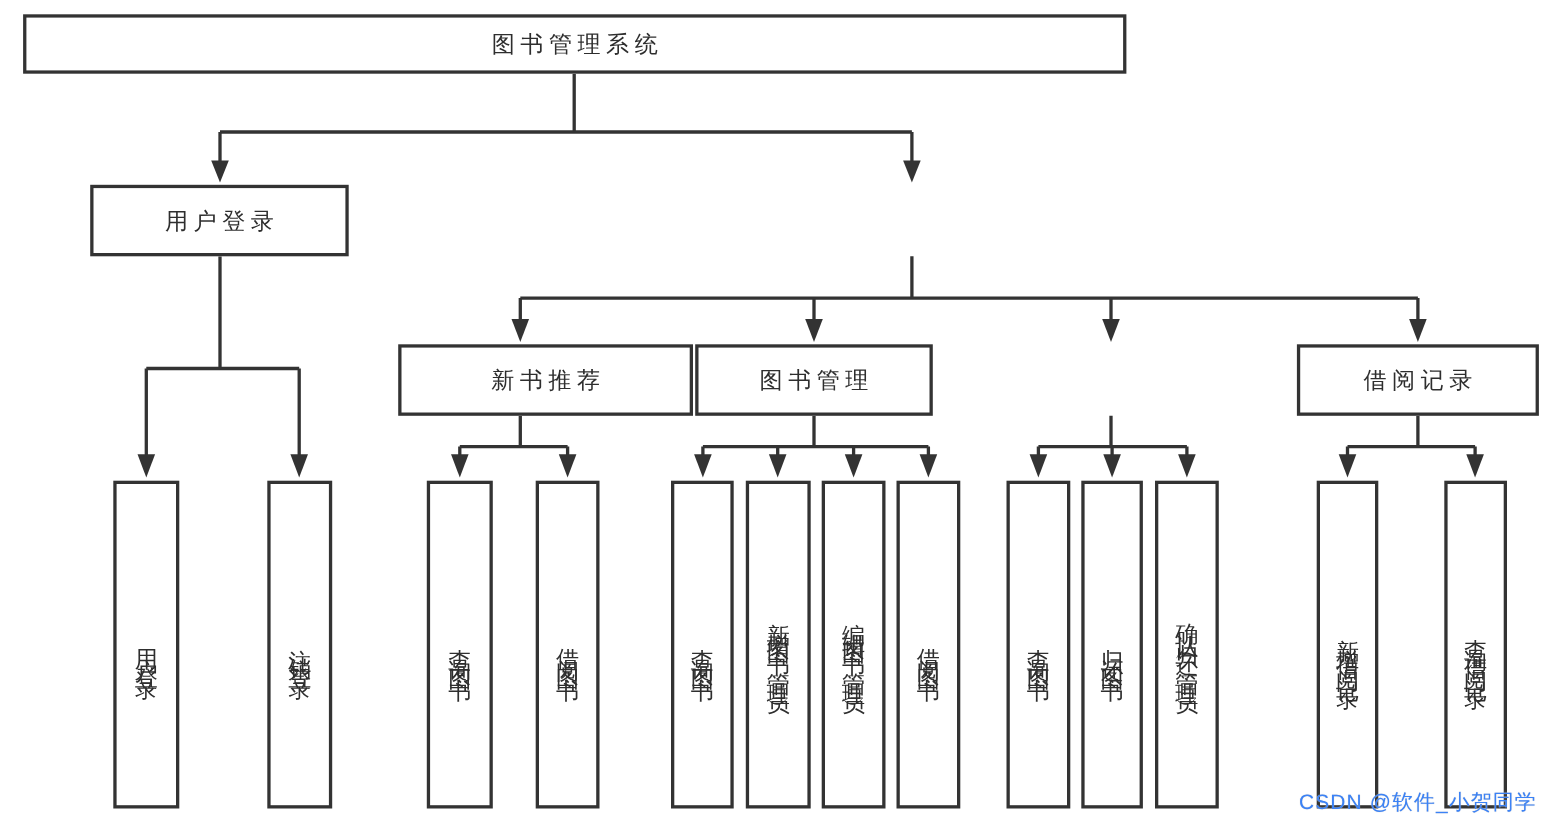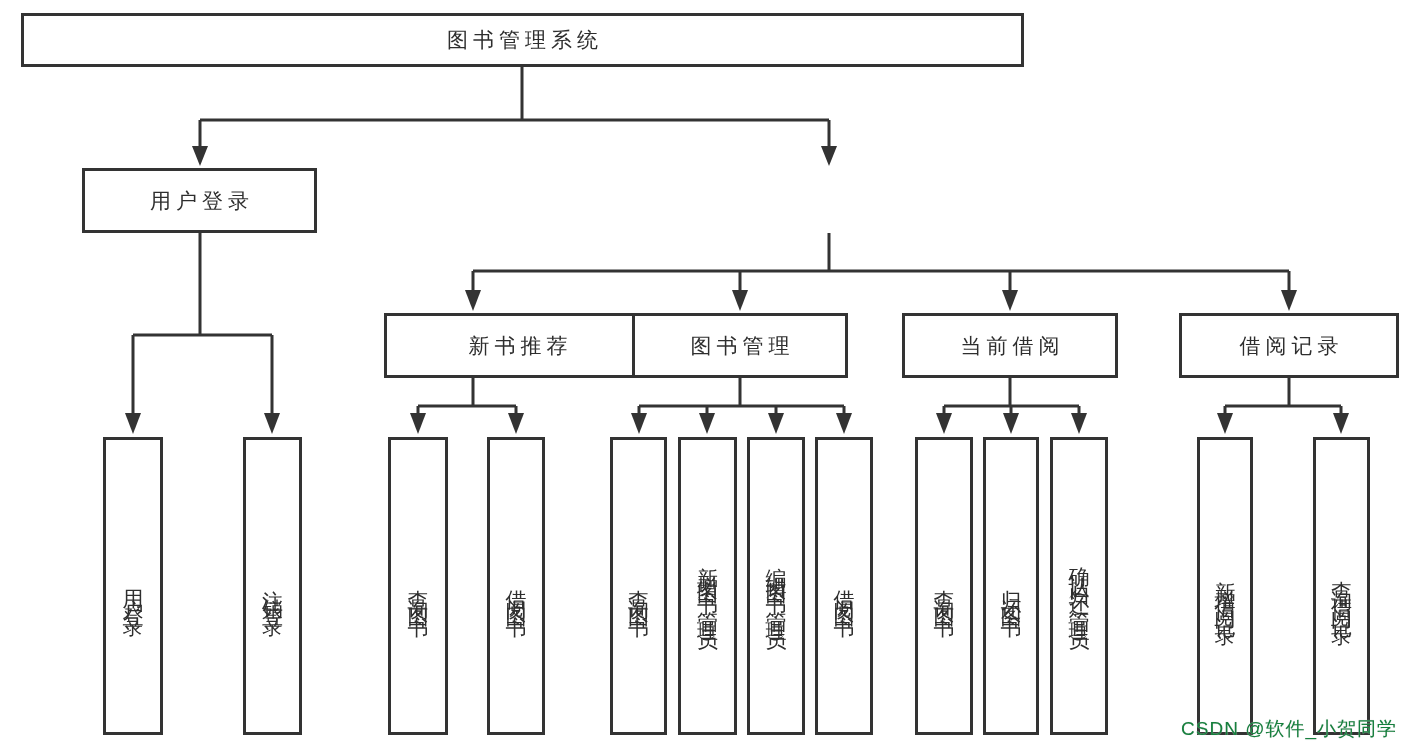--- a/index.html
+++ b/index.html
@@ -22,21 +22,21 @@
   }
   .box.h .lbl{
     font-size:21px;letter-spacing:5px;margin-right:-5px;white-space:nowrap;
   }
   .box.v .lbl{
     writing-mode:vertical-rl;text-orientation:mixed;
     font-size:21px;letter-spacing:9px;margin-bottom:-9px;white-space:nowrap;
   }
   .watermark{
     position:absolute;right:8px;bottom:5px;
-    font-size:19px;color:#15803d;letter-spacing:1px;
+    font-size:19px;color:#3b82f6;letter-spacing:1px;
     text-shadow:0 0 1px #c9c9c9;
     pointer-events:none;
   }
 </style>
 </head>
 <body>
 
 <div class="canvas">
 
   <svg class="connectors" width="1405" height="747">
@@ -90,28 +90,25 @@
   </svg>
 
   <div class="box h" style="left:21px;top:13px;width:1003px;height:54px">
     <span class="lbl">图书管理系统</span>
   </div>
 
   <div class="box h" style="left:82px;top:168px;width:235px;height:65px">
     <span class="lbl">用户登录</span>
   </div>
 
-  <div class="box h" style="left:384px;top:313px;width:268px;height:65px">
+  <div class="box h" style="left:362px;top:313px;width:268px;height:65px">
     <span class="lbl">新书推荐</span>
   </div>
   <div class="box h" style="left:632px;top:313px;width:216px;height:65px">
     <span class="lbl">图书管理</span>
-  </div>
-  <div class="box h" style="left:902px;top:313px;width:216px;height:65px">
-    <span class="lbl">当前借阅</span>
   </div>
   <div class="box h" style="left:1179px;top:313px;width:220px;height:65px">
     <span class="lbl">借阅记录</span>
   </div>
 
   <div class="box v" style="left:103px;top:437px;width:60px;height:298px">
     <span class="lbl">用户登录</span>
   </div>
   <div class="box v" style="left:243px;top:437px;width:59px;height:298px">
     <span class="lbl">注销登录</span>

